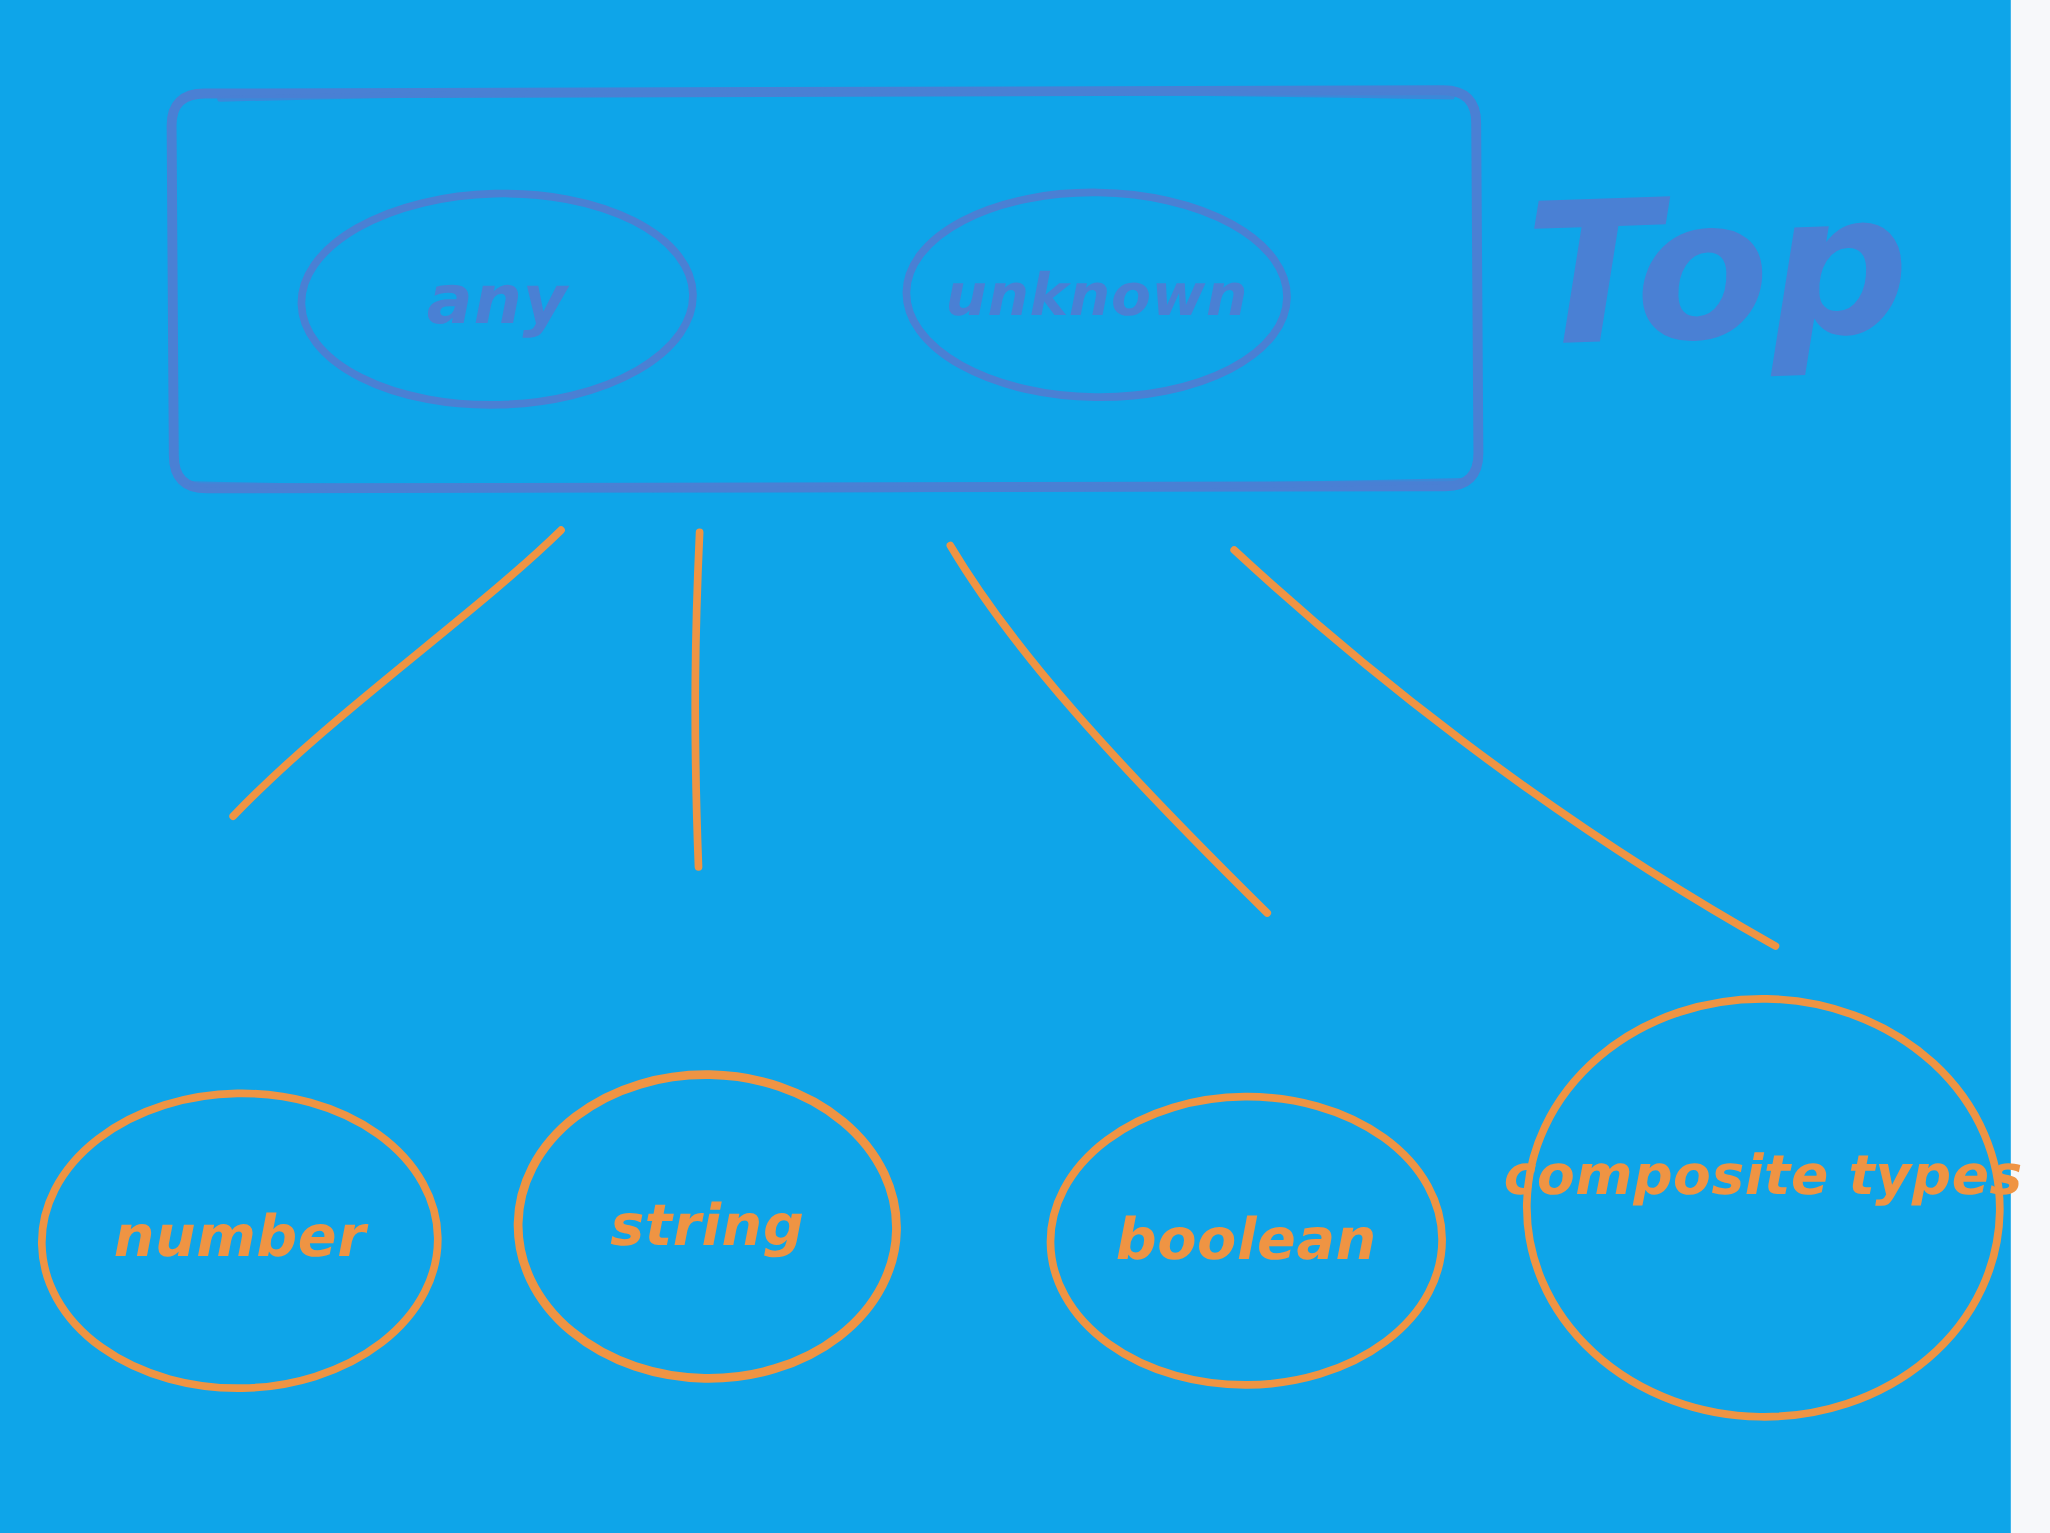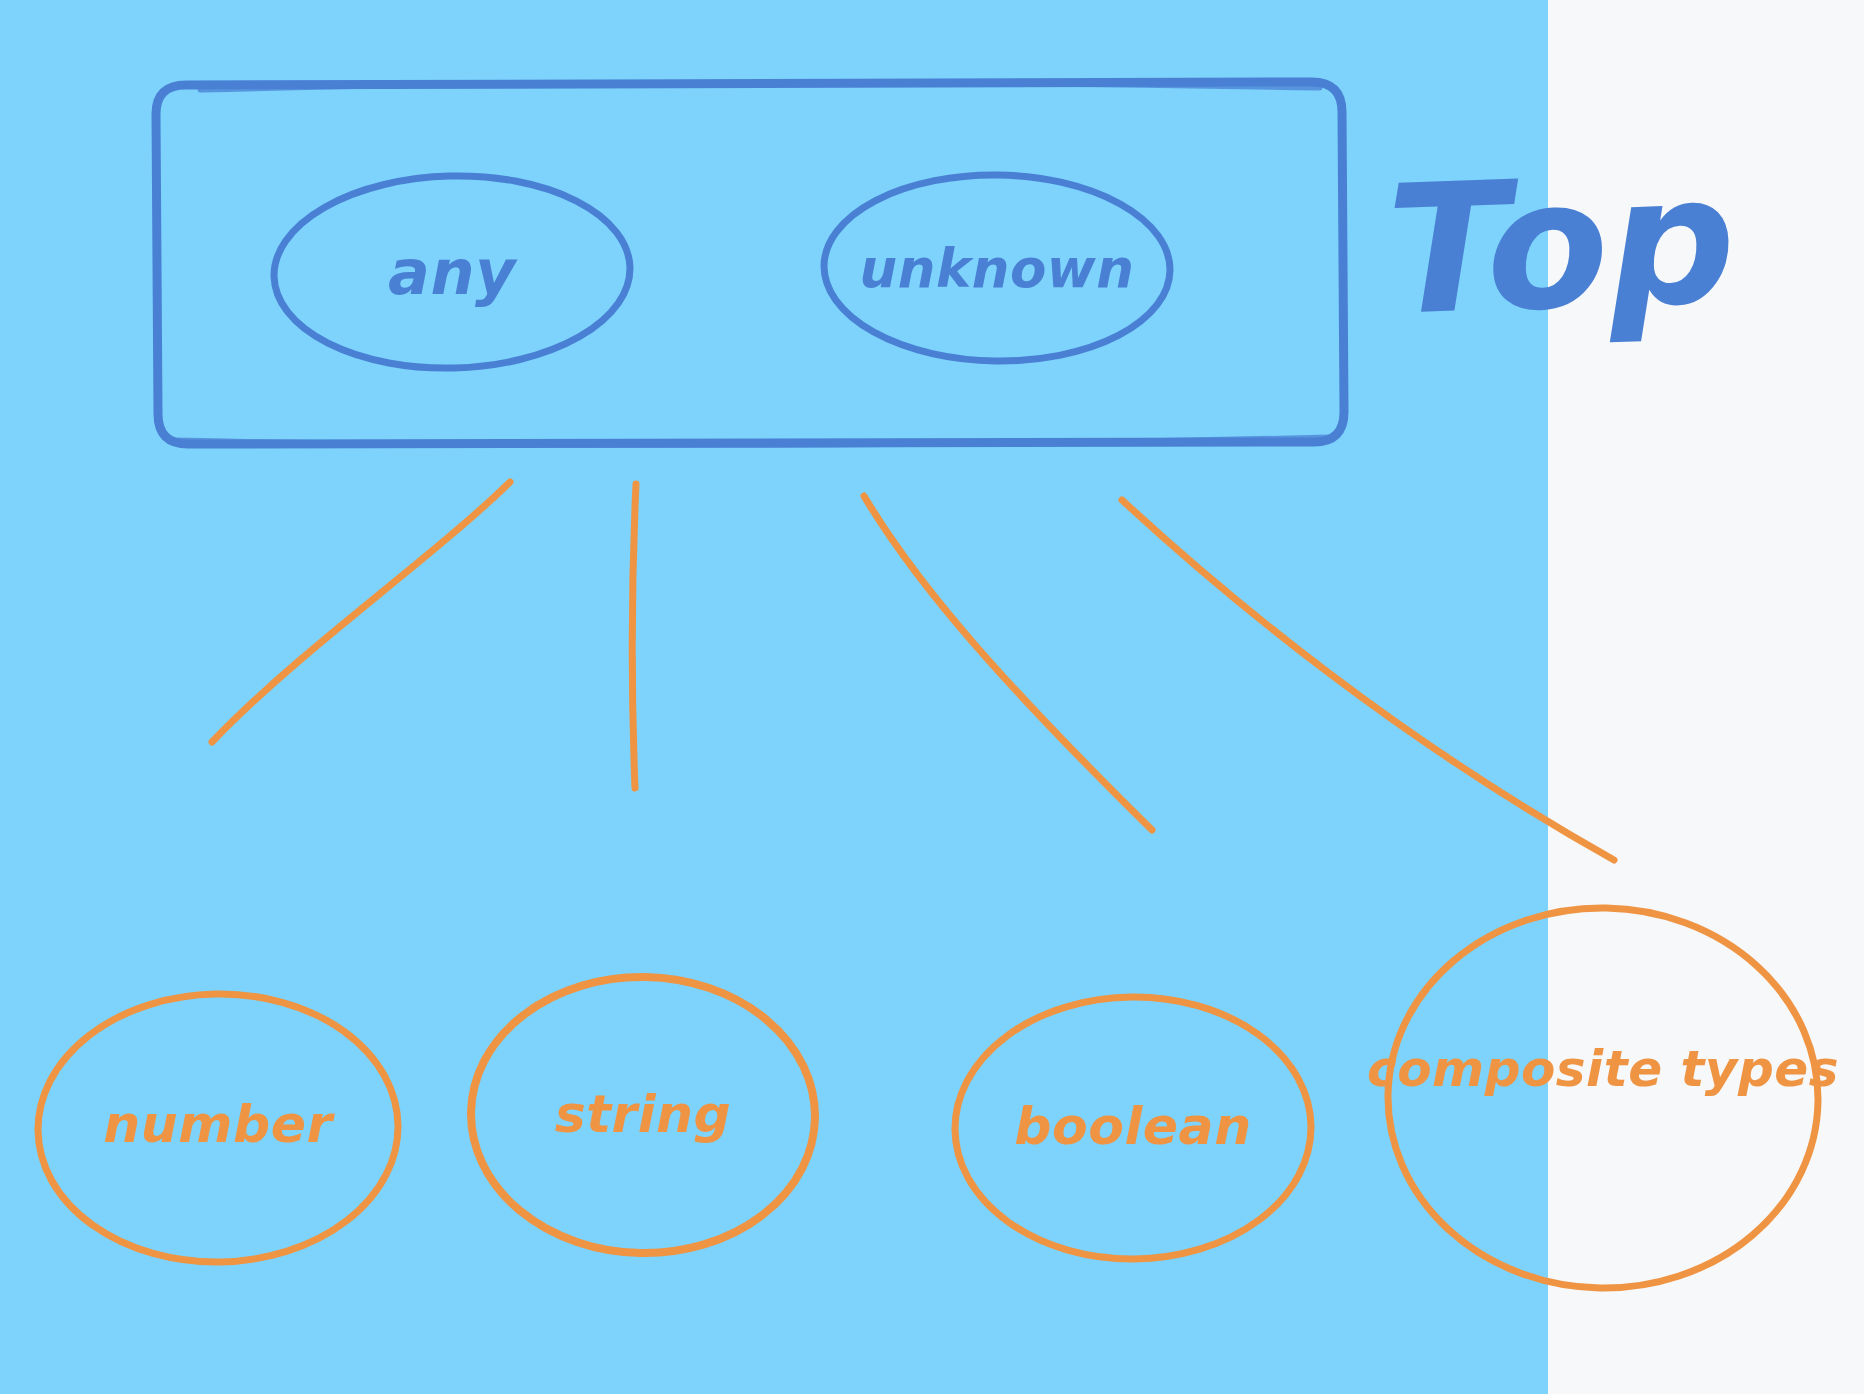--- a/index.html
+++ b/index.html
@@ -9,23 +9,23 @@
   }
   body {
     width: 1864px;
     height: 1394px;
     background: #f7f8fa;
     font-family: "DejaVu Sans", sans-serif;
     overflow: hidden;
   }
   #canvas-root {
     position: relative;
-    width: 1548px;
+    width: 1828px;
     height: 1394px;
-    background: #7dd3fc;
+    background: #0ea5e9;
   }
   #diagram-svg {
     position: absolute;
     top: 0;
     left: 0;
     width: 1864px;
     height: 1394px;
     display: block;
   }
   .node-label {

